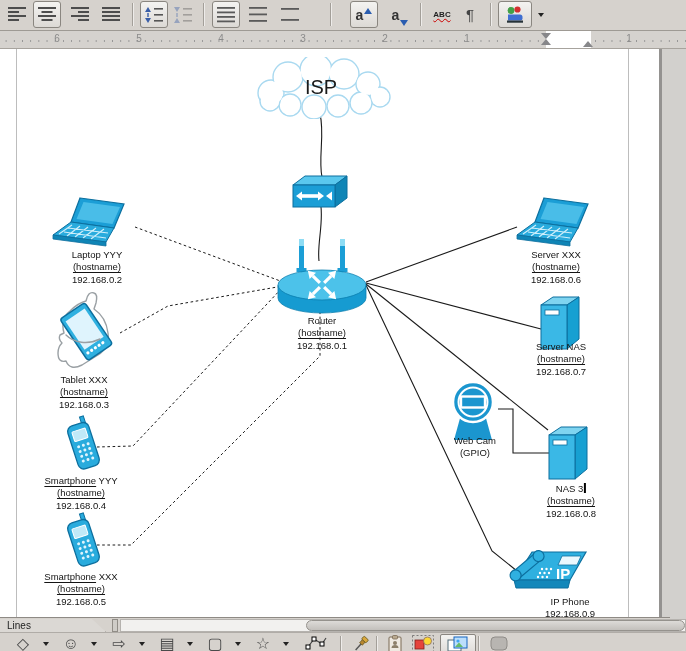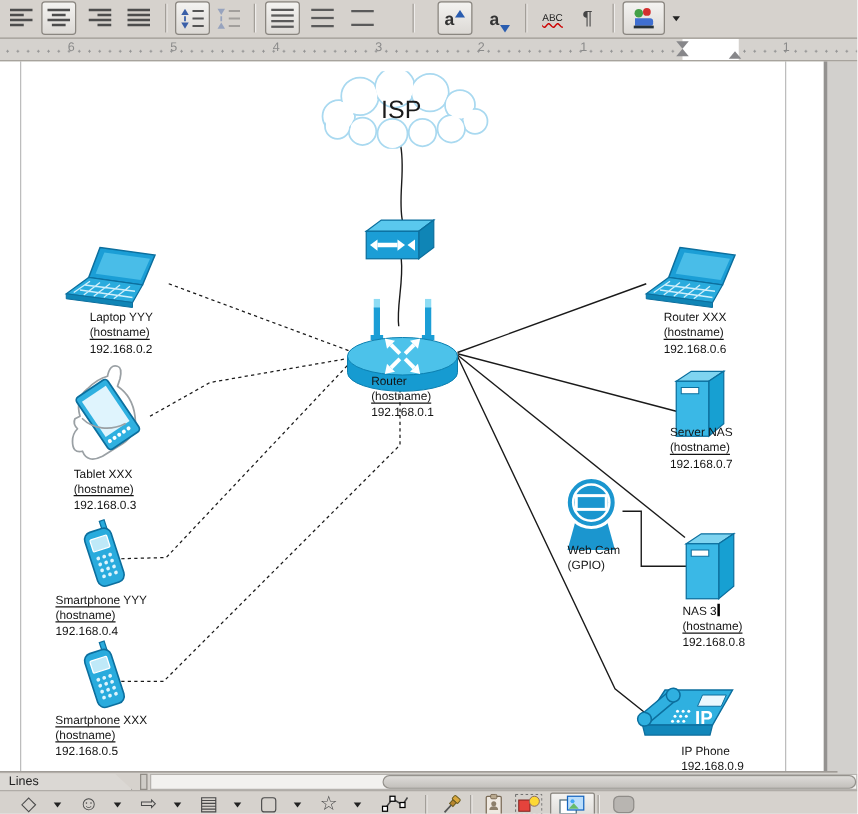--- a/index.html
+++ b/index.html
@@ -8,21 +8,21 @@
   
   .toolbar-top{position:absolute;left:0;top:0;width:686px;height:30px;background:#d6d2cd;border-bottom:1px solid #9e9a94;z-index:30;}
   .tbtn{position:absolute;top:1px;height:27px;width:28px;display:flex;align-items:center;justify-content:center;box-sizing:border-box;border-radius:3px;}
   .tbtn.active{border:1px solid #8a8680;background:linear-gradient(#f4f3f1,#dcd9d5);}
   .tbtn.disabled{opacity:.4;}
   .vsep{position:absolute;top:3px;height:23px;width:1px;background:#a39f99;box-shadow:1px 0 0 #eeecea;}
   .glyph-a{font-size:14px;font-weight:bold;color:#333;line-height:14px;}
   .mini-arrow{width:0;height:0;border-left:4px solid transparent;border-right:4px solid transparent;margin-left:1px;margin-bottom:8px;}
   .mini-arrow.up{border-bottom:6px solid #2a5db0;}
   .mini-arrow.down{border-top:6px solid #2a5db0;margin-bottom:-8px;margin-top:8px;}
-  .abc{font-size:8px;font-weight:normal;color:#222;text-decoration-line:underline;text-decoration-style:wavy;text-decoration-color:#cc0000;text-decoration-thickness:1px;}
+  .abc{font-size:8px;font-weight:bold;color:#222;text-decoration-line:underline;text-decoration-style:wavy;text-decoration-color:#cc0000;text-decoration-thickness:1px;}
   .pilcrow{font-size:15px;color:#444;}
   .dd{width:0;height:0;border-left:3.5px solid transparent;border-right:3.5px solid transparent;border-top:4px solid #222;}
 
   
   .ruler{position:absolute;left:0;top:31px;width:686px;height:18px;background:#d5d2ce;z-index:29;
     background-image:radial-gradient(circle 1px at center,#949494 99%,transparent 100%);
     background-size:8.2px 18px;background-position:2px 1px;border-bottom:1px solid #a7a39d;box-sizing:border-box;}
   .rwhite{position:absolute;left:546px;top:0;width:45px;height:17px;background:#fff;}
   .rnum{position:absolute;top:2px;font-size:10px;color:#8a8a8a;transform:translateX(-50%);}
   .tri-down{width:0;height:0;border-left:5px solid transparent;border-right:5px solid transparent;border-top:6px solid #87878a;}
@@ -30,21 +30,21 @@
   .ind-left{position:absolute;left:541px;top:2px;}
   .ind-right{position:absolute;left:583px;top:10px;}
 
   
   .page{position:absolute;left:0;top:49px;width:659px;height:568px;background:#fff;z-index:1;}
   .page-shadow{position:absolute;left:659px;top:49px;width:3px;height:568px;background:#949290;z-index:1;}
   .workspace-right{position:absolute;left:662px;top:49px;width:24px;height:568px;background:#d2d0cd;z-index:1;}
   .margin-line{position:absolute;top:49px;width:1px;height:568px;background:#bdbdbd;z-index:2;}
   .lines-svg{position:absolute;left:0;top:0;width:686px;height:651px;z-index:3;}
   .dev{position:absolute;z-index:4;}
-  .dlabel{position:absolute;transform:translateX(-50%);font-size:9.5px;line-height:12.3px;color:#141414;white-space:nowrap;z-index:5;}
+  .dlabel{position:absolute;transform:translateX(-50%);text-align:center;font-size:9.5px;line-height:12.3px;color:#141414;white-space:nowrap;z-index:5;}
   .sq{text-decoration-line:underline;text-decoration-style:wavy;text-decoration-color:#e00000;text-decoration-thickness:1px;text-underline-offset:1.5px;text-decoration:underline;}
   .tcursor{display:inline-block;width:2px;height:10px;background:#000;margin-left:1px;vertical-align:-1px;}
 
   
   .statusbar{position:absolute;left:0;top:617px;width:670px;height:15px;background:#d6d2cd;border-top:1px solid #8e8a85;box-sizing:border-box;z-index:30;}
   .layer-tab{position:absolute;left:0;top:1px;height:13px;background:#dbd8d4;border-right:1px solid #8e8a85;clip-path:polygon(0 0,92px 0,106px 100%,0 100%);width:106px;font-size:10px;color:#222;line-height:13px;padding-left:7px;box-sizing:border-box;}
   .tab-splitter{position:absolute;left:112px;top:1px;width:6px;height:13px;background:#cfccc7;border:1px solid #918d87;box-sizing:border-box;}
   .hscroll{position:absolute;left:120px;top:1px;width:566px;height:13px;background:#f2f1ef;border:1px solid #b5b2ae;box-sizing:border-box;}
   .hthumb{position:absolute;left:185px;top:0;width:379px;height:11px;background:linear-gradient(#dddbd8,#c3c0bc);border:1px solid #95928d;border-radius:6px;box-sizing:border-box;}
 
@@ -399,21 +399,21 @@
         <circle cx="39" cy="37" r="1.2"></circle>
       </g>
     <text x="48" y="39" font-size="15" font-weight="bold" fill="#ffffff" font-family="Liberation Sans, sans-serif">IP</text>
     <g transform="rotate(-40 18 26)">
         <rect x="0" y="22" width="38" height="9" rx="4.5" fill="#2fb0e0" stroke="#0c6f9e" stroke-width="1.2"></rect>
         <circle cx="4" cy="26.5" r="5.5" fill="#2fb0e0" stroke="#0c6f9e" stroke-width="1.2"></circle>
         <circle cx="34" cy="26.5" r="5.5" fill="#2fb0e0" stroke="#0c6f9e" stroke-width="1.2"></circle>
       </g>
   </svg>
 
-  <div class="dlabel" style="left:322px;top:300px">
+  <div class="dlabel" style="left:322px;top:315px">
     <div>Router</div>
     <div class="sq">(hostname)</div>
     <div>192.168.0.1</div>
   </div>
   <div class="dlabel" style="left:97px;top:249px">
     <div>Laptop YYY</div>
     <div class="sq">(hostname)</div>
     <div>192.168.0.2</div>
   </div>
   <div class="dlabel" style="left:84px;top:374px">
@@ -425,21 +425,21 @@
     <div><span class="sq">Smartphone</span><span> YYY</span></div>
     <div class="sq">(hostname)</div>
     <div>192.168.0.4</div>
   </div>
   <div class="dlabel" style="left:81px;top:571px">
     <div><span class="sq">Smartphone</span><span> XXX</span></div>
     <div class="sq">(hostname)</div>
     <div>192.168.0.5</div>
   </div>
   <div class="dlabel" style="left:556px;top:249px">
-    <div>Router XXX</div>
+    <div>Server XXX</div>
     <div class="sq">(hostname)</div>
     <div>192.168.0.6</div>
   </div>
   <div class="dlabel" style="left:561px;top:341px">
     <div>Server NAS</div>
     <div class="sq">(hostname)</div>
     <div>192.168.0.7</div>
   </div>
   <div class="dlabel" style="left:475px;top:435px">
     <div>Web Cam</div>

